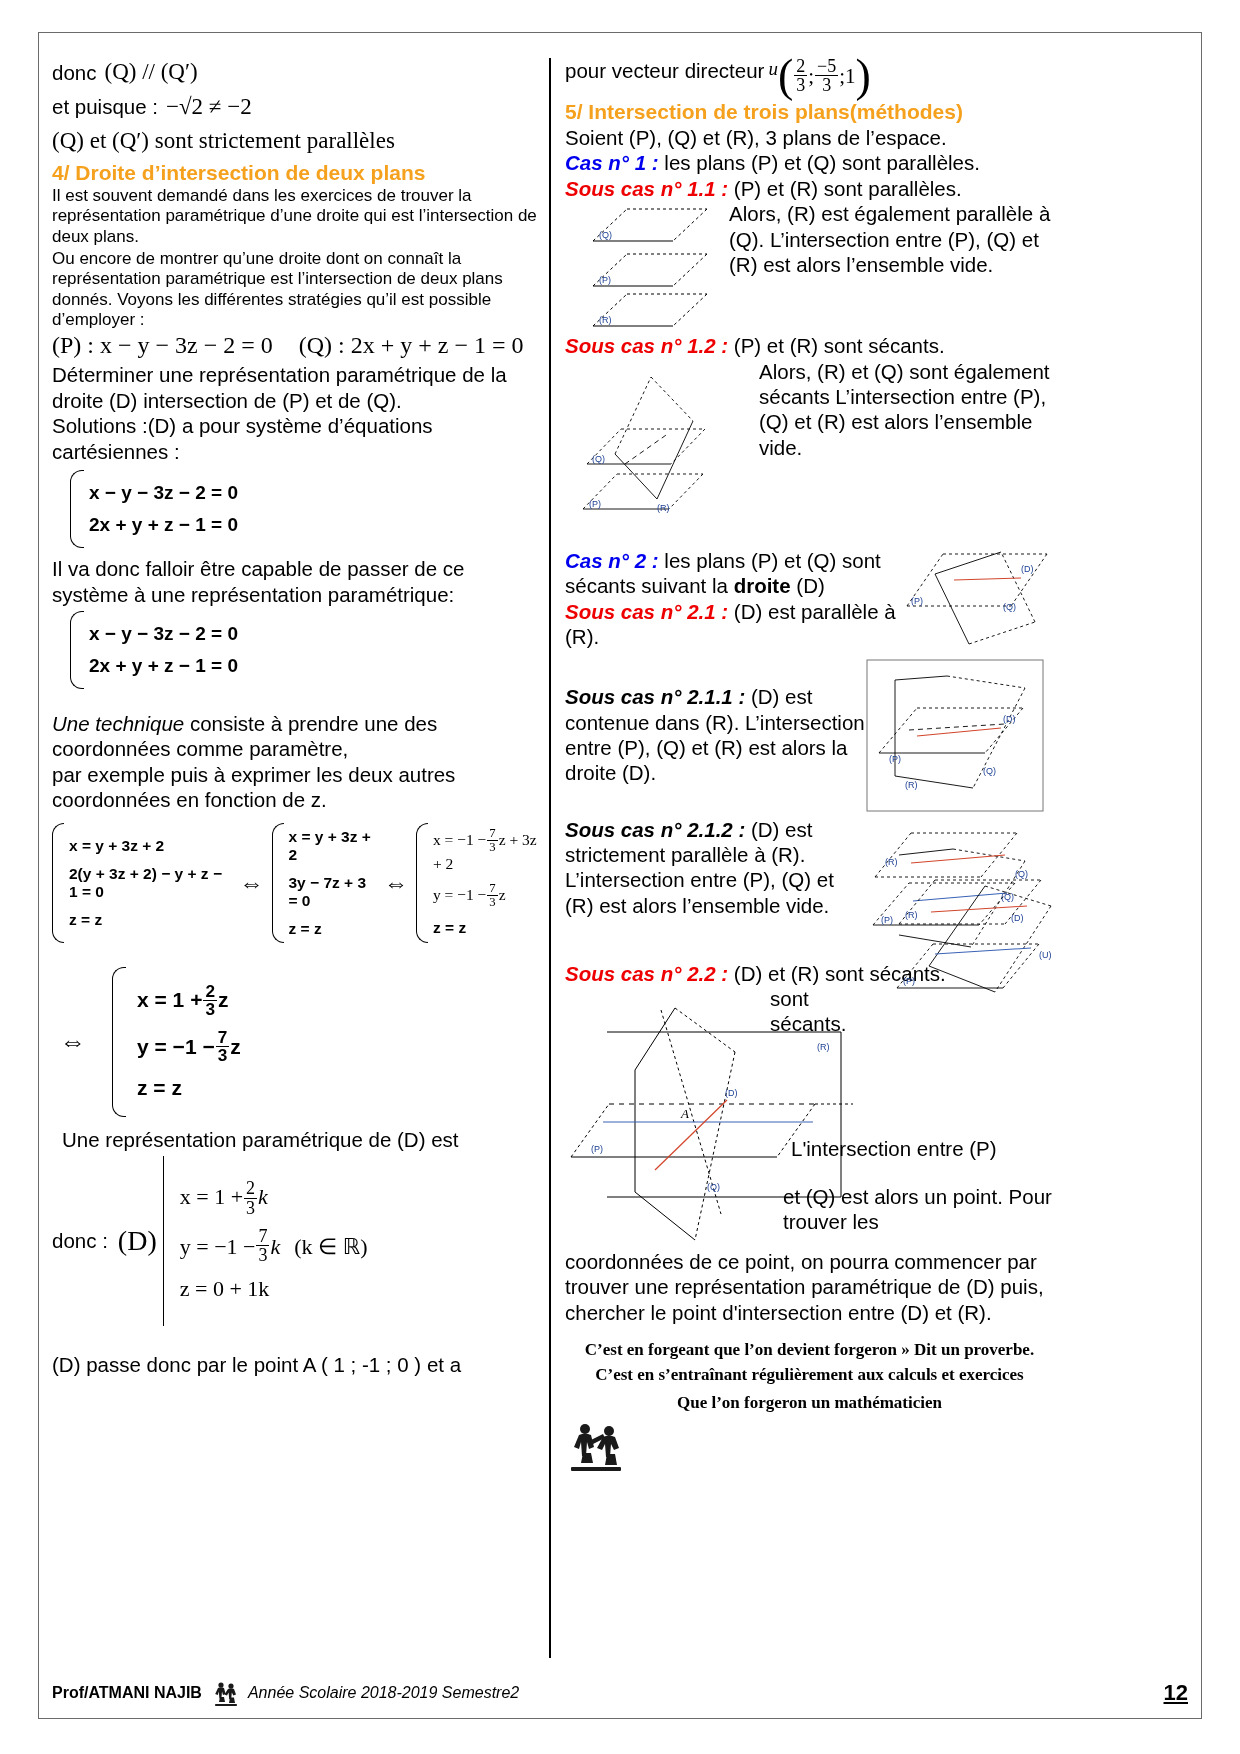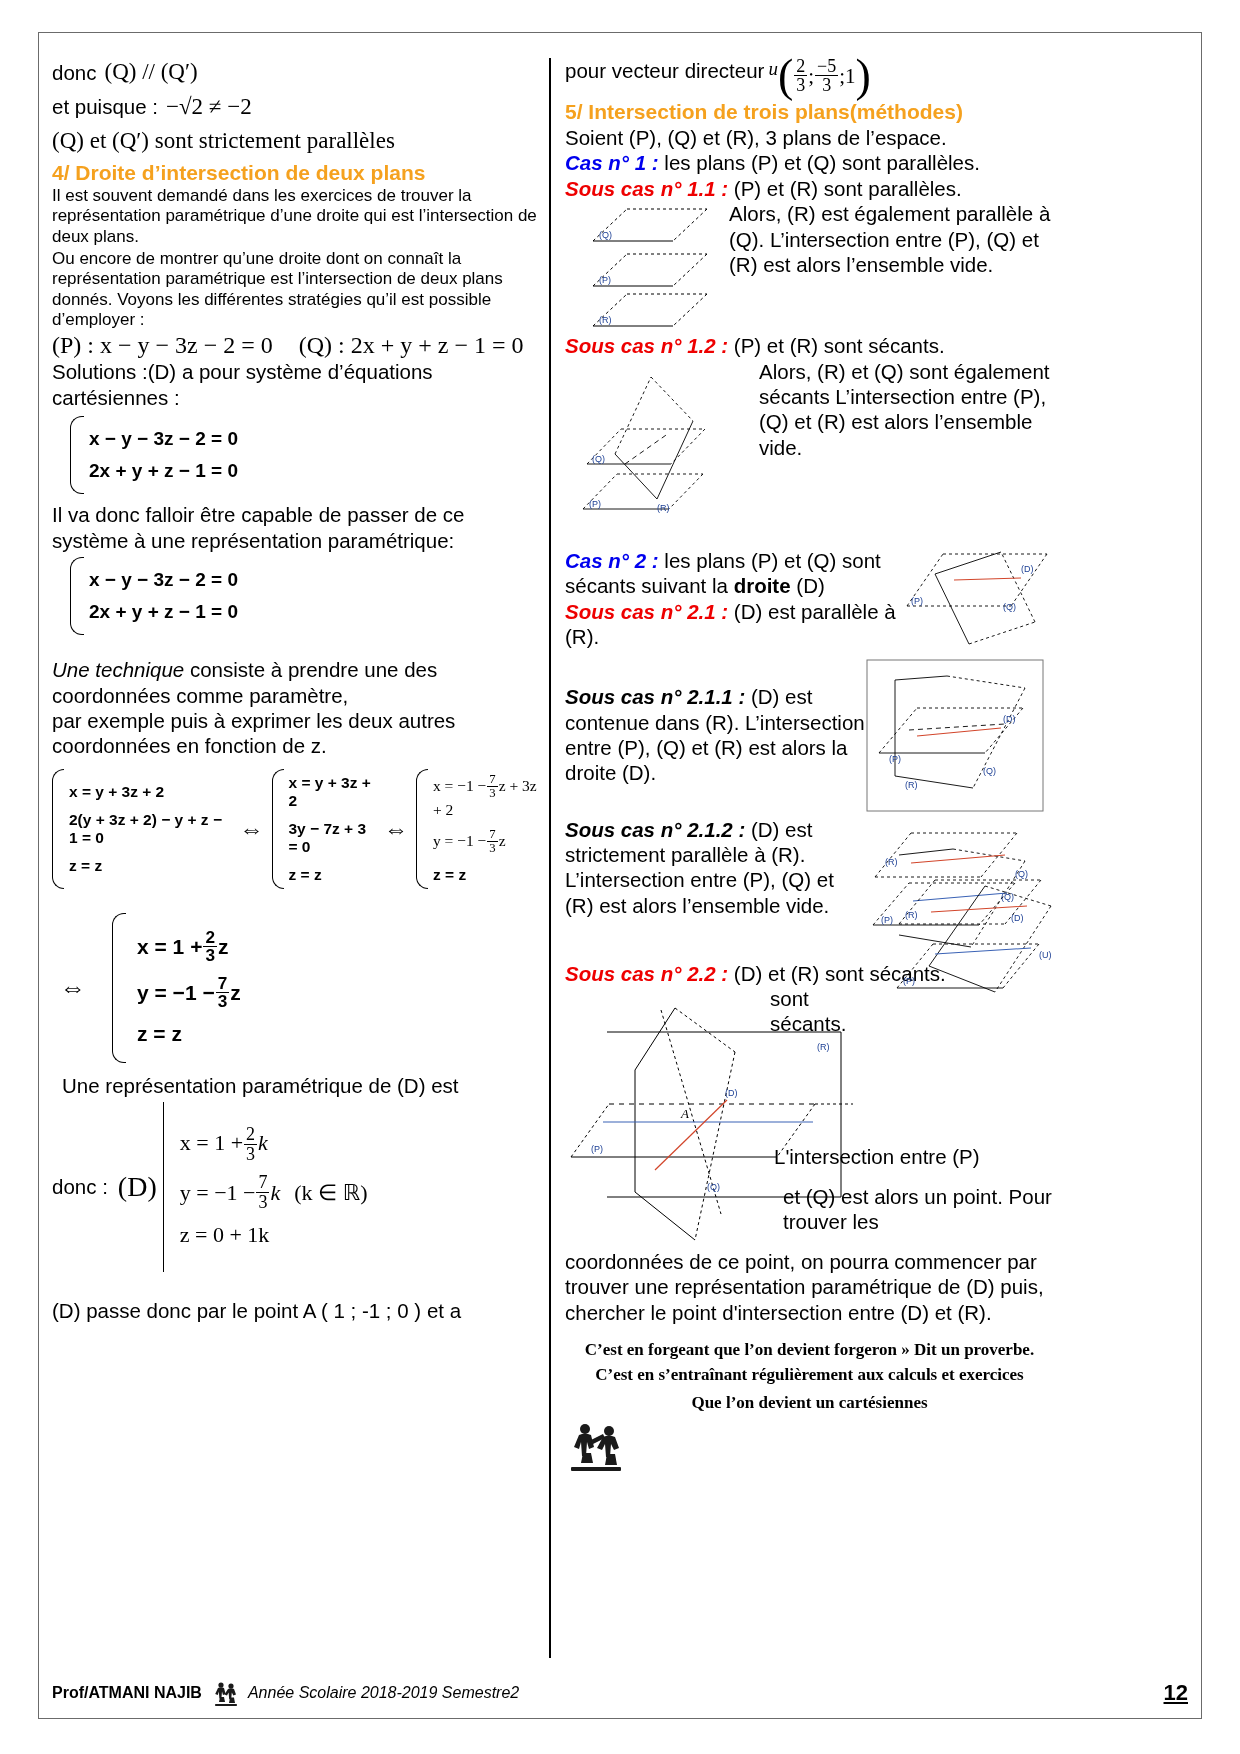--- a/index.html
+++ b/index.html
@@ -126,20 +126,21 @@
     <div class="small-text">Il est souvent demandé dans les exercices de trouver la représentation paramétrique d’une droite qui est l’intersection de deux plans.</div>
     <div class="small-text" style="margin-top:2px;">Ou encore de montrer qu’une droite dont on connaît la représentation paramétrique est l’intersection de deux plans donnés. Voyons les différentes stratégies qu’il est possible d’employer :</div>
 
 
     <div class="row mathline" style="margin-top:2px;font-size:24px;">
       <span>(P) : x − y − 3z − 2 = 0</span>
       <span style="width:26px;"></span>
       <span>(Q) : 2x + y + z − 1 = 0</span>
     </div>
 
+    <div class="body-text" style="margin-top:3px;">Déterminer une représentation paramétrique de la droite (D) intersection de (P) et de (Q).</div>
     <div class="body-text">Solutions :(D) a pour système d’équations cartésiennes :</div>
 
     
     <div class="sys" style="margin:6px 0 4px 18px;height:78px;">
       <span class="brace" style="height: 78px;"></span>
       <div class="sys-rows">
         <div class="eqbold">x − y − 3z − 2 = 0</div>
         <div class="eqbold">2x + y + z − 1 = 0</div>
       </div>
     </div>
@@ -460,21 +461,21 @@
           <text class="fig-cap" x="26" y="160">(P)</text>
           <text class="fig-cap" x="142" y="198">(Q)</text>
           <text class="fig-cap" x="160" y="104">(D)</text>
           <text x="116" y="126" font-size="13" font-style="italic" font-family="Liberation Serif, serif">A</text>
         </svg>
       </div>
       <div class="body-text ind2" style="position:absolute;left:0;top:0;width:100%;">
         <div>sont</div>
         <div>sécants.</div>
       </div>
-      <div class="body-text" style="position:absolute;left:209px;top:150px;width:290px;margin-top:8px;">L'intersection entre (P)</div>
+      <div class="body-text" style="position:absolute;left:226px;top:150px;width:290px;">L'intersection entre (P)</div>
       <div class="body-text" style="position:absolute;left:218px;top:198px;width:290px;">et (Q) est alors un point. Pour trouver les</div>
 
       <div style="position:absolute;right:-10px;top:-120px;">
         <svg width="175" height="135" viewBox="0 0 175 135">
           <g fill="none" stroke="#000" stroke-width="0.9">
             <path d="M10 58 L46 14" stroke-dasharray="3,3"></path>
             <path d="M46 14 L152 14" stroke-dasharray="3,3"></path>
             <path d="M152 14 L116 58" stroke-dasharray="3,3"></path>
             <path d="M10 58 L116 58" stroke-dasharray="3,3"></path>
             <path d="M8 122 L44 78" stroke-dasharray="3,3"></path>
@@ -494,21 +495,21 @@
           <text class="fig-cap" x="150" y="92">(U)</text>
         </svg>
       </div>
     </div>
 
     <div class="body-text" style="margin-top:-2px;">coordonnées de ce point, on pourra commencer par trouver une représentation paramétrique de (D) puis, chercher le point d'intersection entre (D) et (R).</div>
 
     <div class="proverb">
       <div>C’est en forgeant que l’on devient forgeron » Dit un proverbe.</div>
       <div style="margin-top:3px;">C’est en s’entraînant régulièrement aux calculs et exercices</div>
-      <div style="margin-top:6px;">Que l’on devient un cartésiennes</div>
+      <div style="margin-top:6px;">Que l’on forgeron un mathématicien</div>
     </div>
 
     <div style="text-align:center;margin-top:6px;">
       <svg width="62" height="52" viewBox="0 0 62 52">
         <g fill="#1a1a1a">
           <ellipse cx="20" cy="9" rx="5" ry="5"></ellipse>
           <path d="M14 15 q6 -3 12 0 l3 12 -5 2 -2 -7 -1 14 -4 0 -1 -14 -2 7 -5 -2 z"></path>
           <path d="M16 43 l2 -10 8 0 2 10 z"></path>
           <ellipse cx="44" cy="11" rx="5" ry="5"></ellipse>
           <path d="M38 17 q6 -3 12 0 l4 11 -5 2 -3 -6 -1 13 -4 0 -1 -13 -3 6 -5 -2 z"></path>

